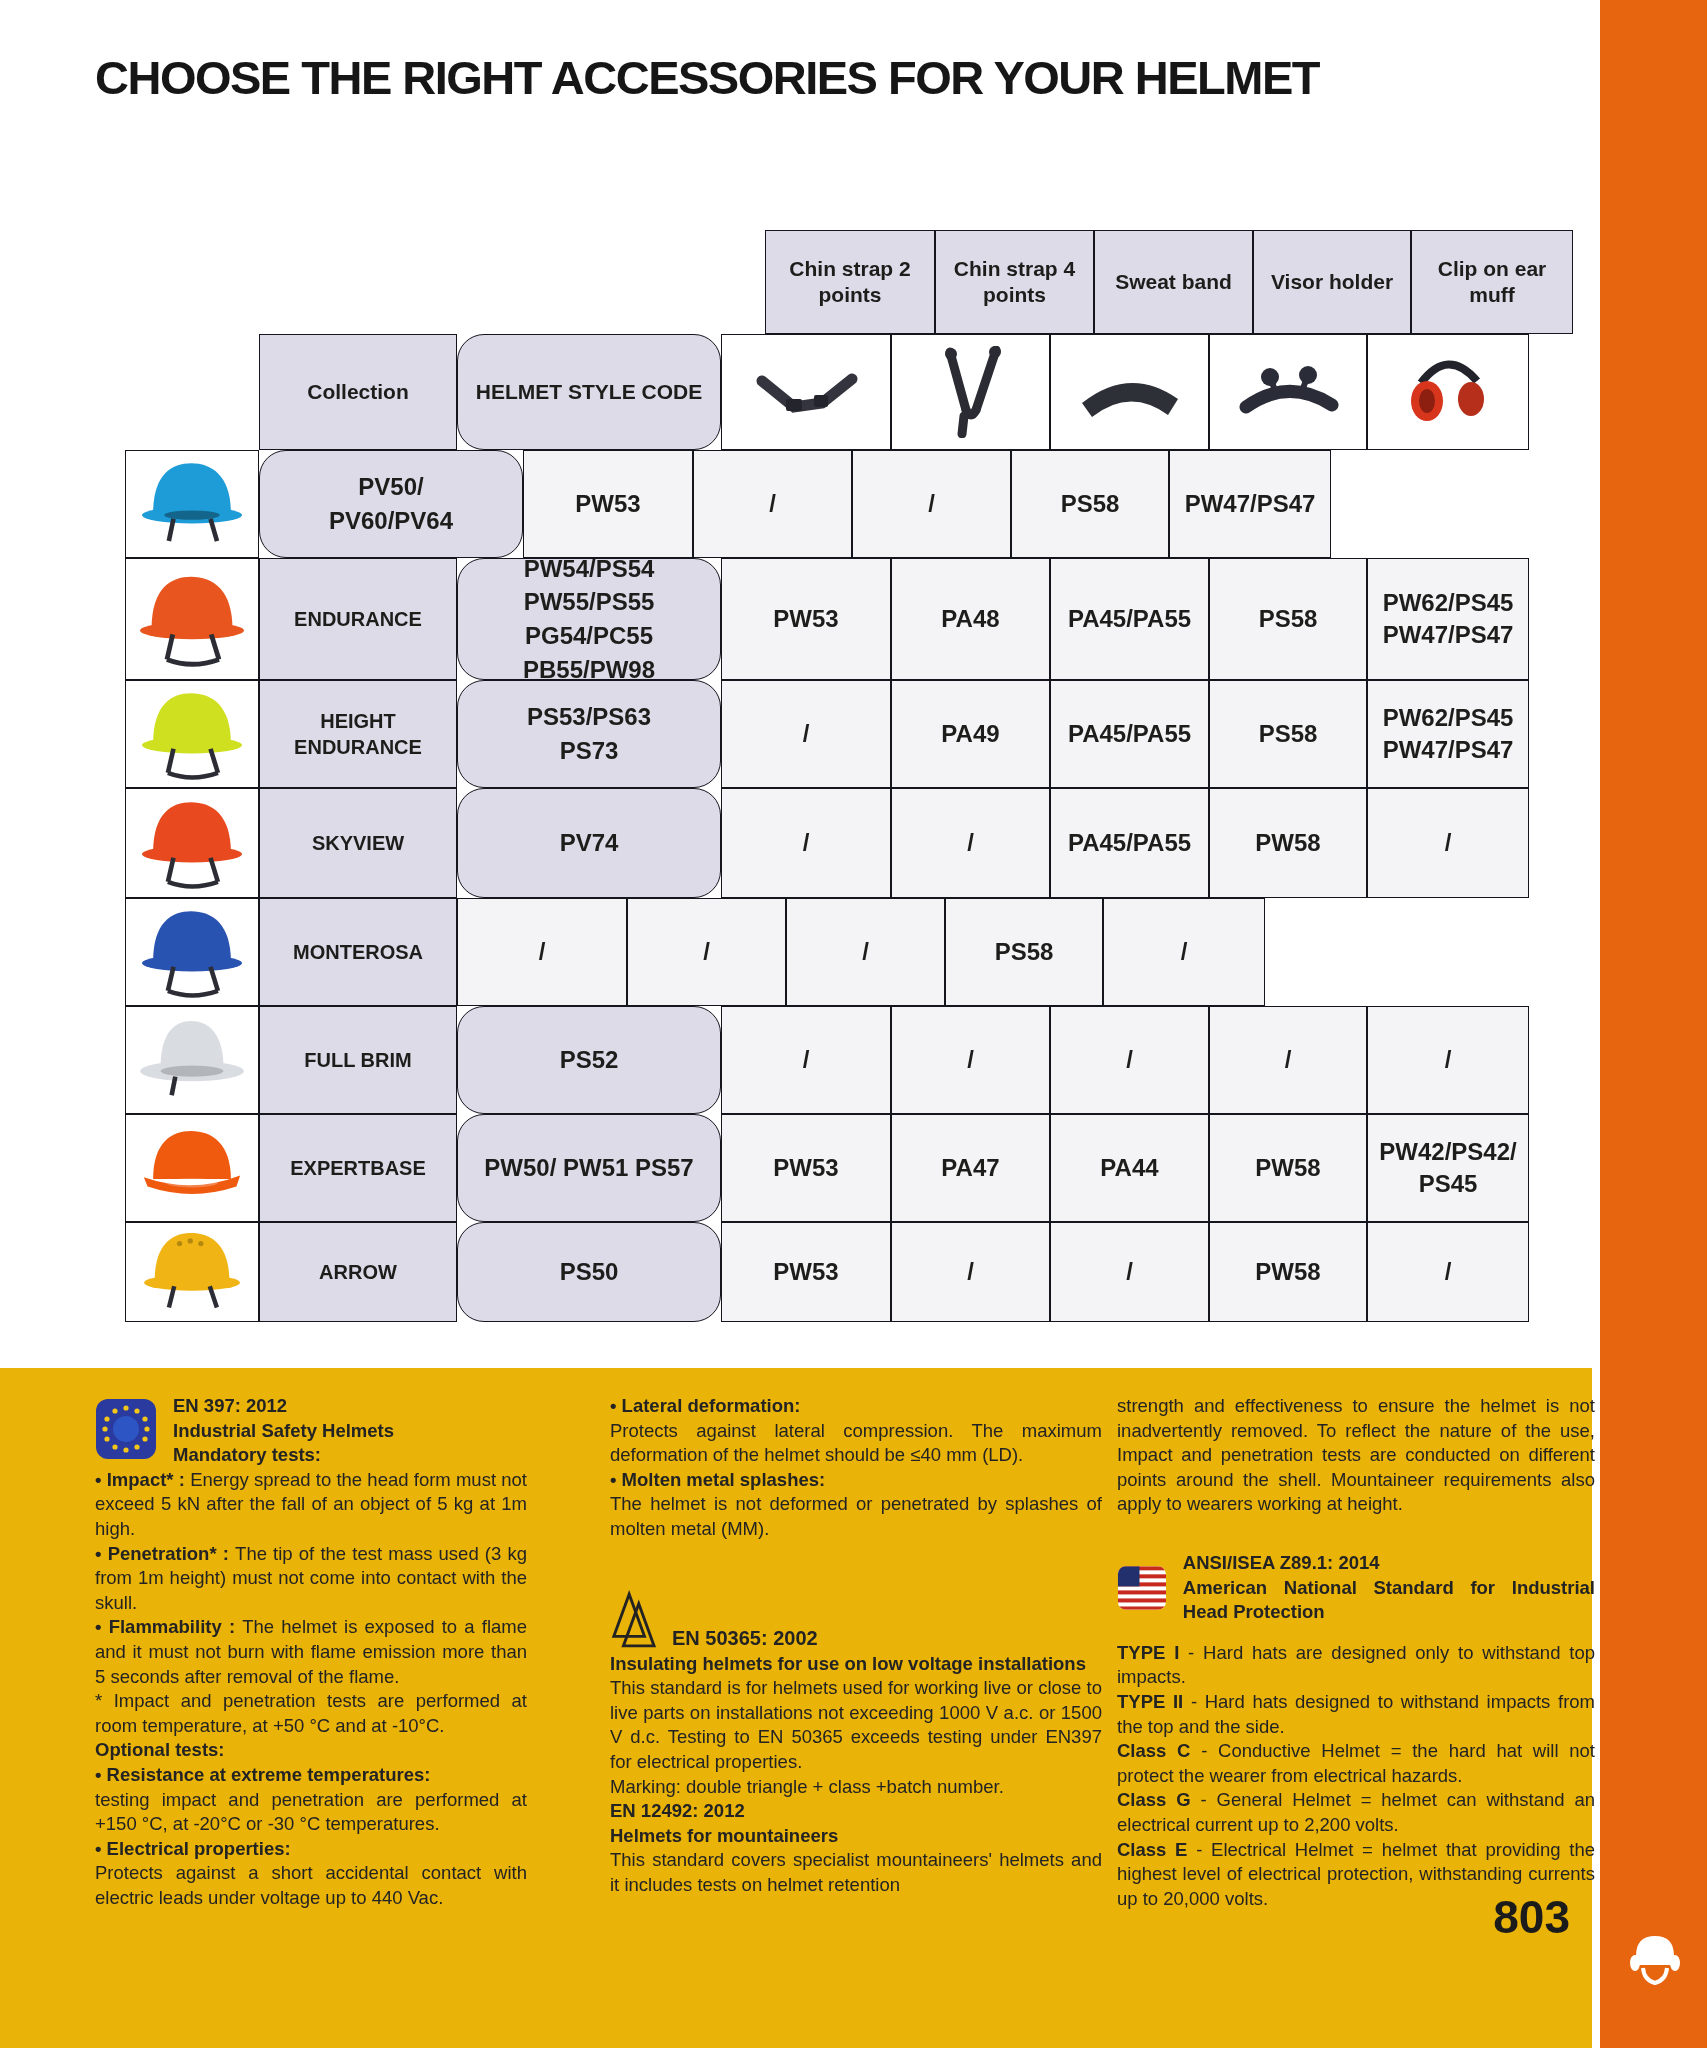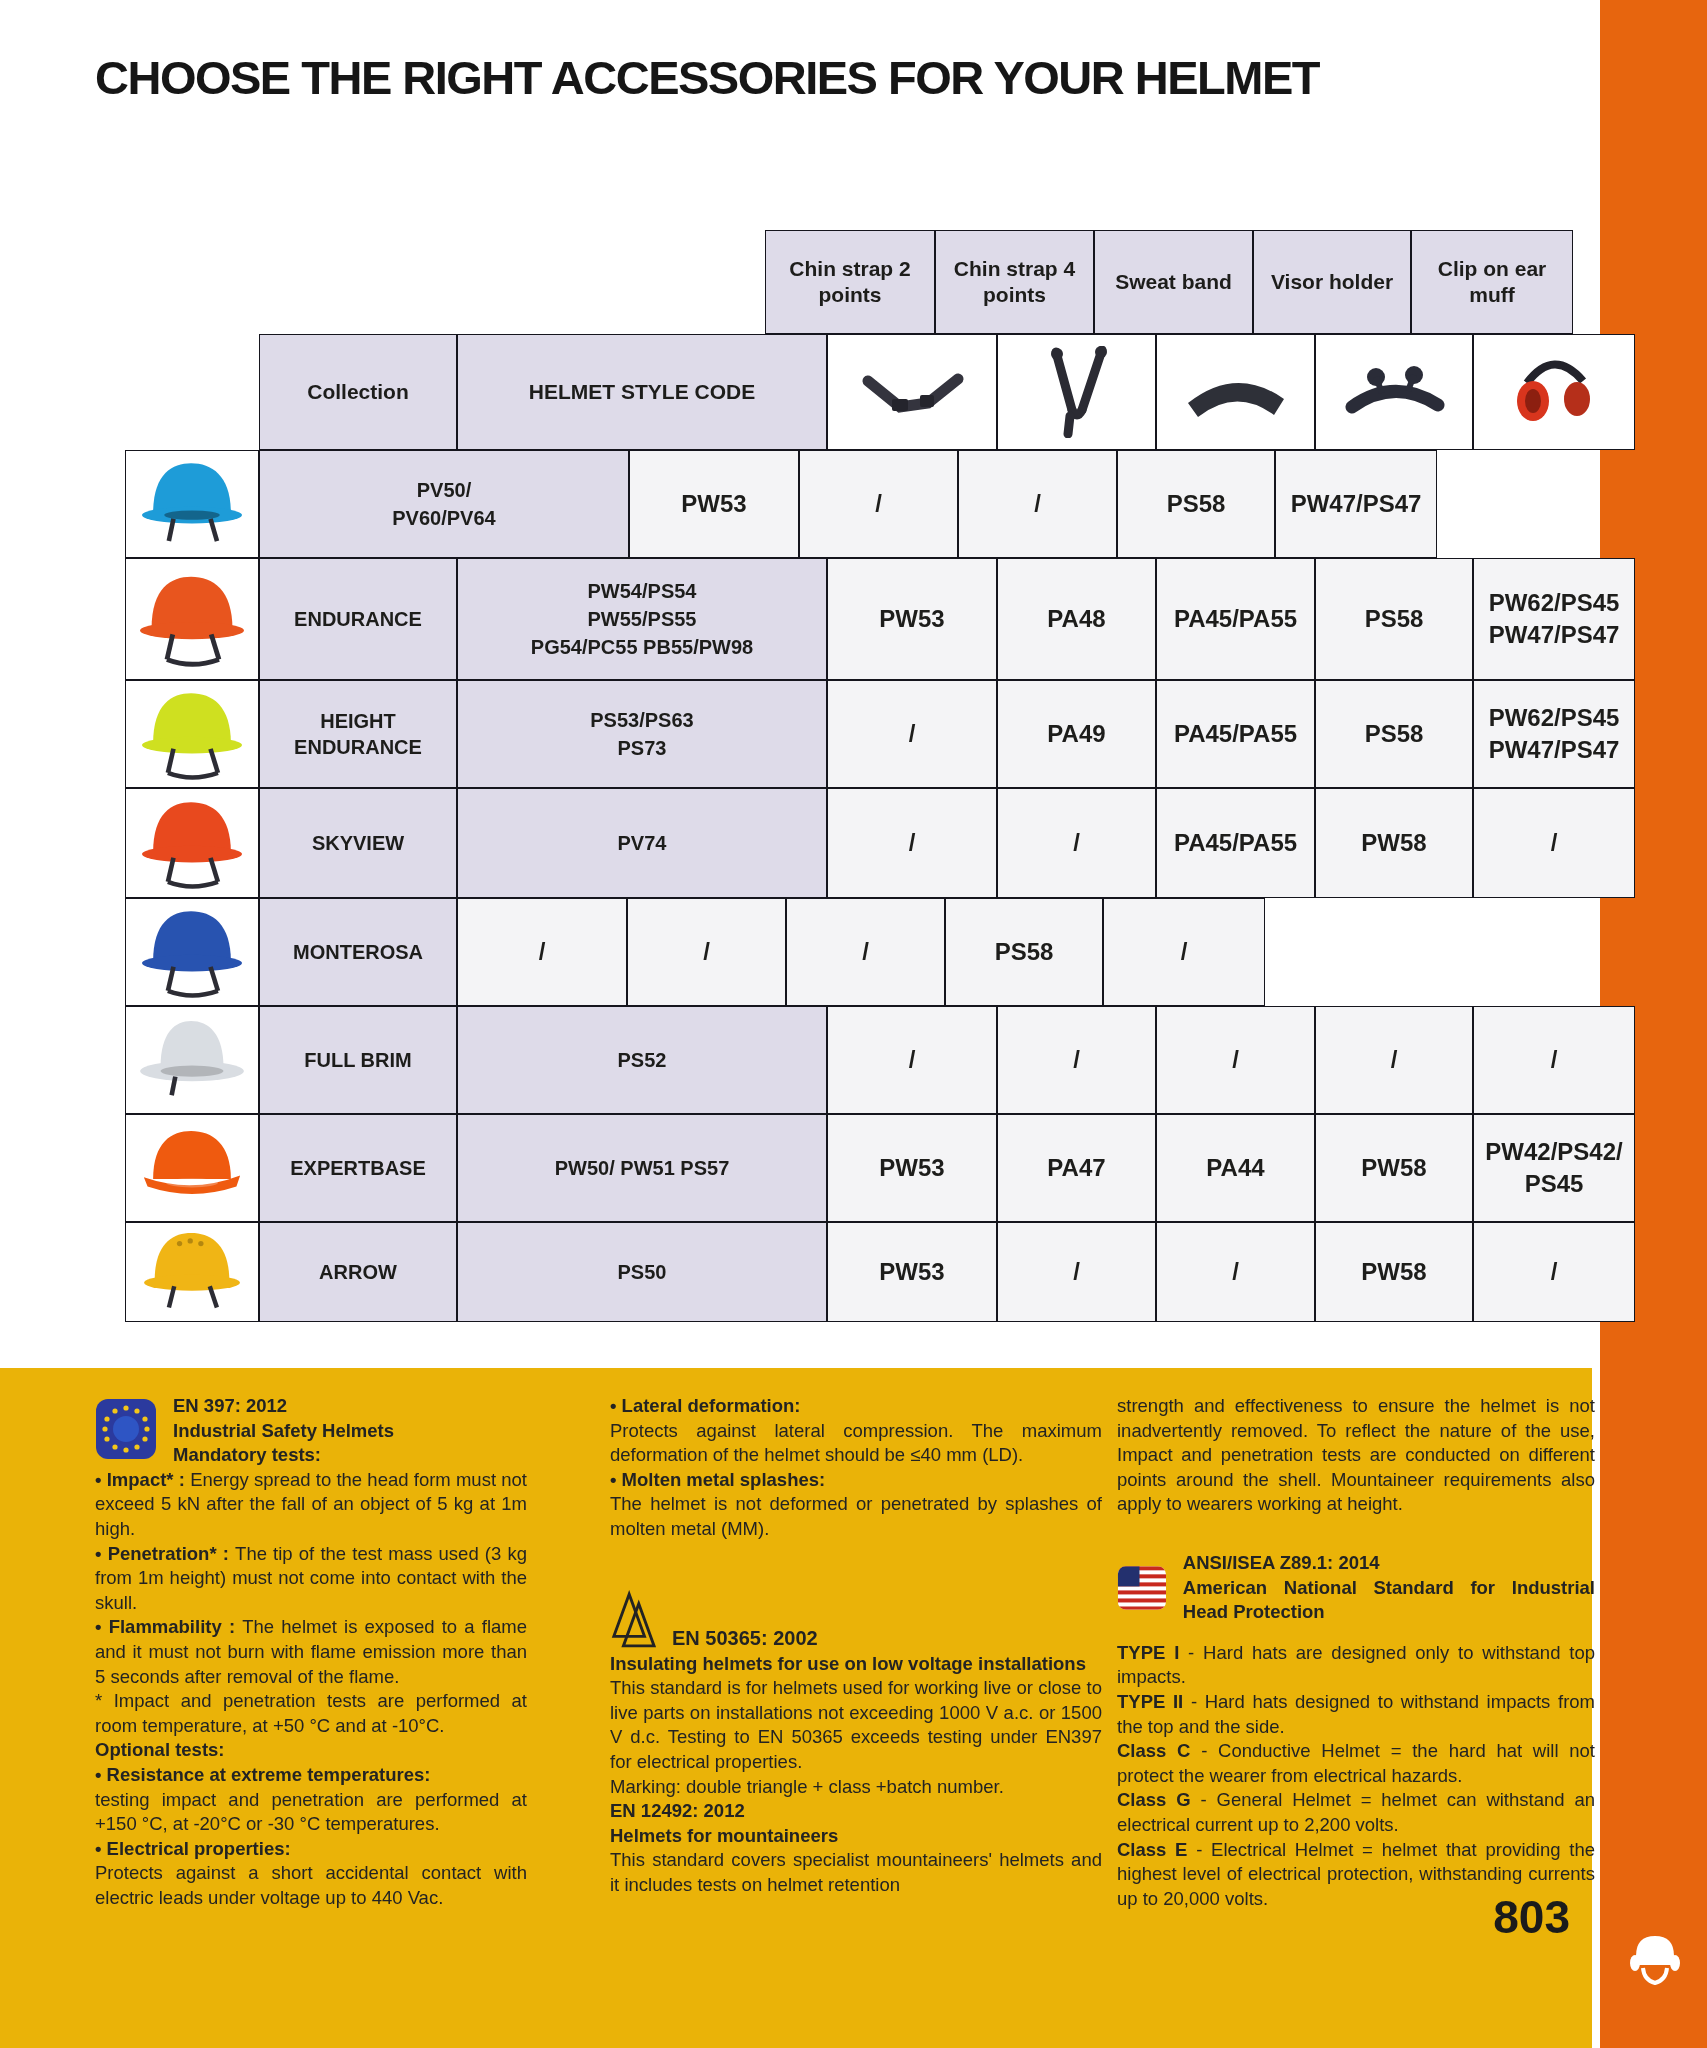--- a/index.html
+++ b/index.html
@@ -20,22 +20,22 @@
     box-sizing:border-box;border:1.5px solid #15151d;display:flex;
     align-items:center;justify-content:center;text-align:center;
     font-weight:bold;color:#1d1d1b;
   }
   .blank{border:none;background:transparent;}
   .lav{background:#dedbe9;}
   .whitebg{background:#ffffff;}
   .val{background:#f4f4f6;font-size:24px;white-space:pre-line;line-height:1.35;}
   .hdr{background:#dedbe9;font-size:21px;line-height:1.25;padding:4px;}
   .name{font-size:20px;white-space:pre-line;line-height:1.3;}
-  .code{font-size:20px;white-space:pre-line;line-height:1.4;padding:4px;}
-  .c1{width:134px;} .c2{width:198px;} .c3{width:370px;} .c4{width:170px;}
+  .code{font-size:24px;white-space:pre-line;line-height:1.4;padding:4px;}
+  .c1{width:134px;} .c2{width:198px;} .c3{width:264px;border-radius:27px;} .c4{width:170px;}
   .c5{width:159px;} .c6{width:159px;} .c7{width:158px;} .c8{width:162px;}
   .sp3{width:640px;}
   
   .info-panel{position:absolute;left:0;top:1368px;width:1592px;height:680px;background:#eab308;}
   .info-col{position:absolute;top:26px;font-size:18.5px;line-height:1.33;text-align:justify;color:#232323;}
   .col1{left:95px;width:432px;}
   .col2{left:610px;width:492px;}
   .col3{left:1117px;width:478px;}
   .info-col p{margin:0;}
   .b{font-weight:bold;}

